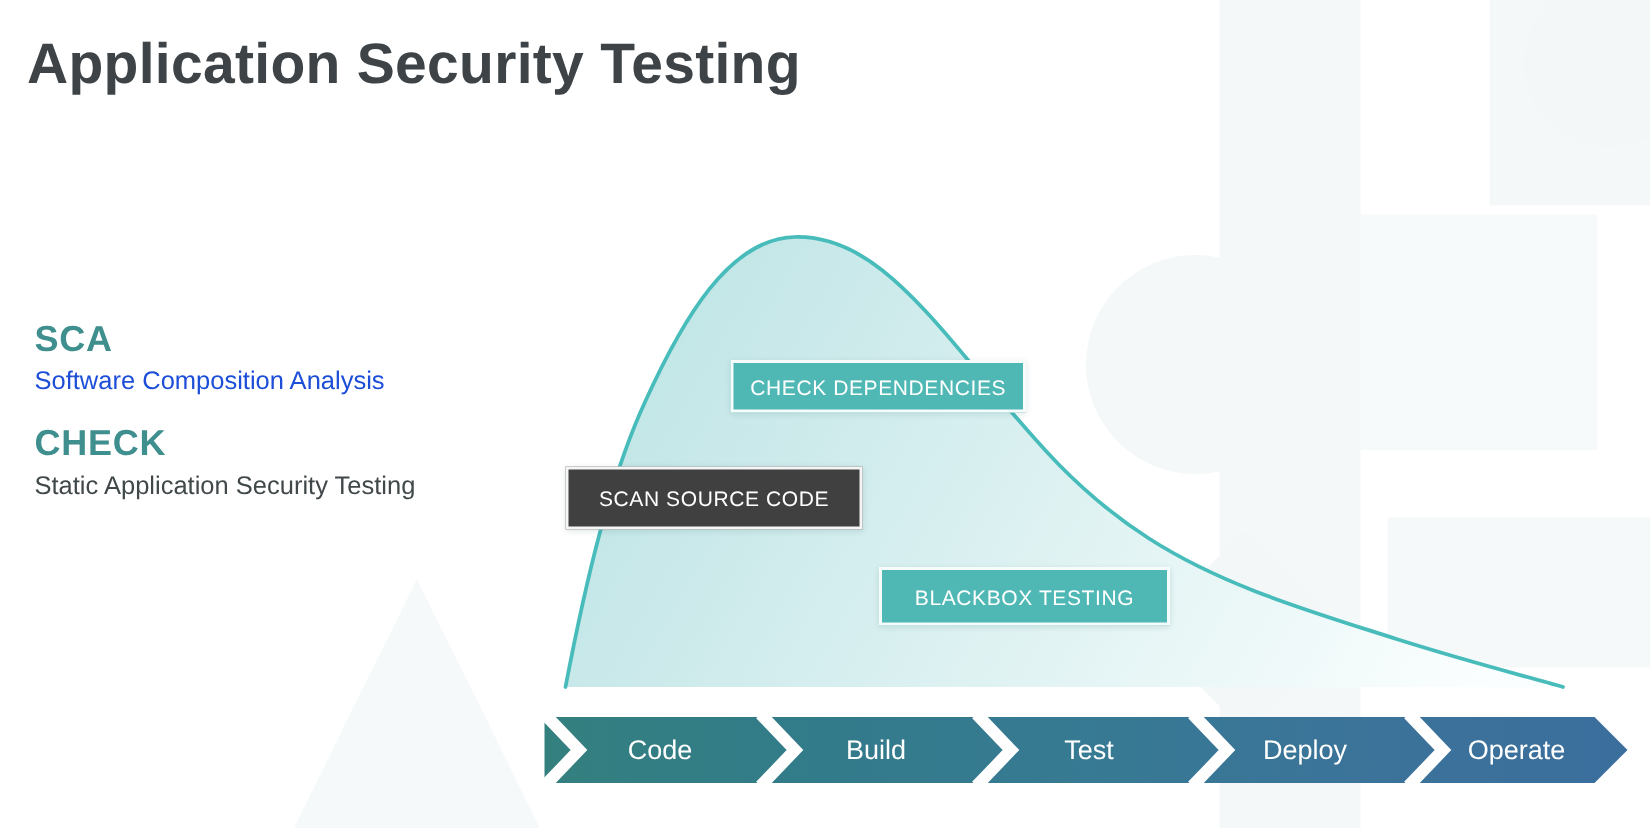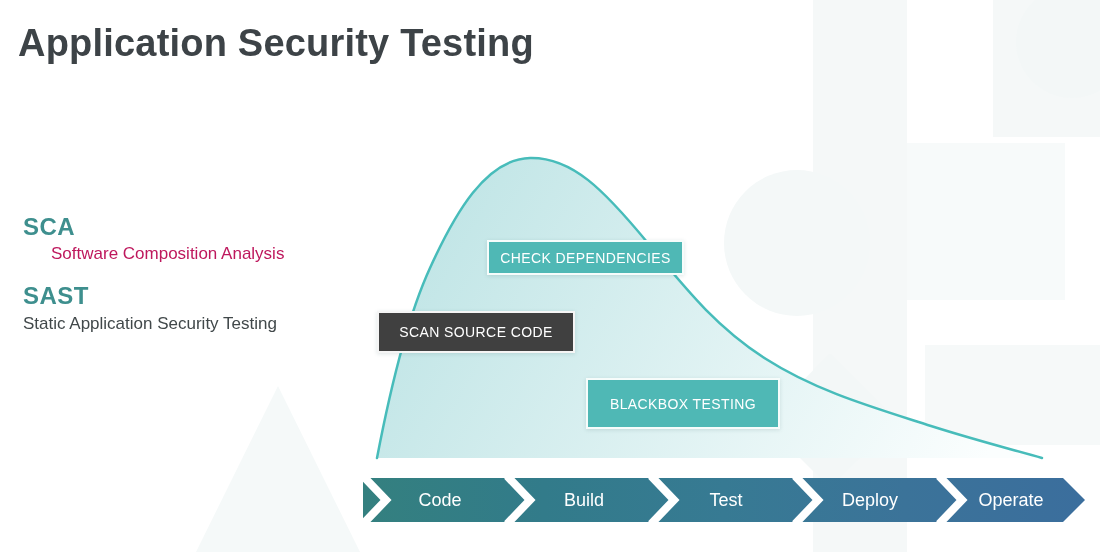--- a/index.html
+++ b/index.html
@@ -74,24 +74,24 @@
 </head>
 <body>
 
 <div class="slide">
 
   <h1 class="slide-title" style="color: rgb(61, 67, 71);">Application Security Testing</h1>
 
   <div class="legend">
     <div class="legend-item">
       <div class="legend-acronym" style="color: rgb(62, 143, 142);">SCA</div>
-      <div class="legend-desc" style="color: #be185d; margin-left: 28px;">Software Composition Analysis</div>
+      <div class="legend-desc" style="color: #1d4ed8;">Software Composition Analysis</div>
     </div>
     <div class="legend-item">
-      <div class="legend-acronym" style="color: rgb(62, 143, 142);">SAST</div>
+      <div class="legend-acronym" style="color: rgb(62, 143, 142);">CHECK</div>
       <div class="legend-desc" style="color: rgb(65, 72, 74);">Static Application Security Testing</div>
     </div>
   </div>
 
   <svg class="diagram-svg" width="1100" height="552" viewBox="0 0 1100 552">
 
     <defs>
       <linearGradient id="curveFill" gradientUnits="userSpaceOnUse" x1="430" y1="160" x2="980" y2="470">
         <stop offset="0" stop-color="#bee4e5"></stop>
         <stop offset="1" stop-color="#fbfefe"></stop>
@@ -148,17 +148,17 @@
     <text class="stage-label" x="870" y="506" text-anchor="middle">Deploy</text>
     <text class="stage-label" x="1011" y="506" text-anchor="middle">Operate</text>
   </svg>
 
   <div class="annotation-box" style="left: 487px; top: 240px; width: 197px; height: 35px; background-color: rgb(79, 184, 181);">
     <span class="annotation-label">CHECK DEPENDENCIES</span>
   </div>
   <div class="annotation-box" style="left: 377px; top: 311px; width: 198px; height: 42px; background-color: #404040;">
     <span class="annotation-label">SCAN SOURCE CODE</span>
   </div>
-  <div class="annotation-box" style="left: 586px; top: 378px; width: 194px; height: 51px; background-color: rgb(79, 184, 181);">
+  <div class="annotation-box" style="left: 586px; top: 378px; width: 194px; height: 39px; background-color: rgb(79, 184, 181);">
     <span class="annotation-label">BLACKBOX TESTING</span>
   </div>
 
 </div>
 
 </body></html>

